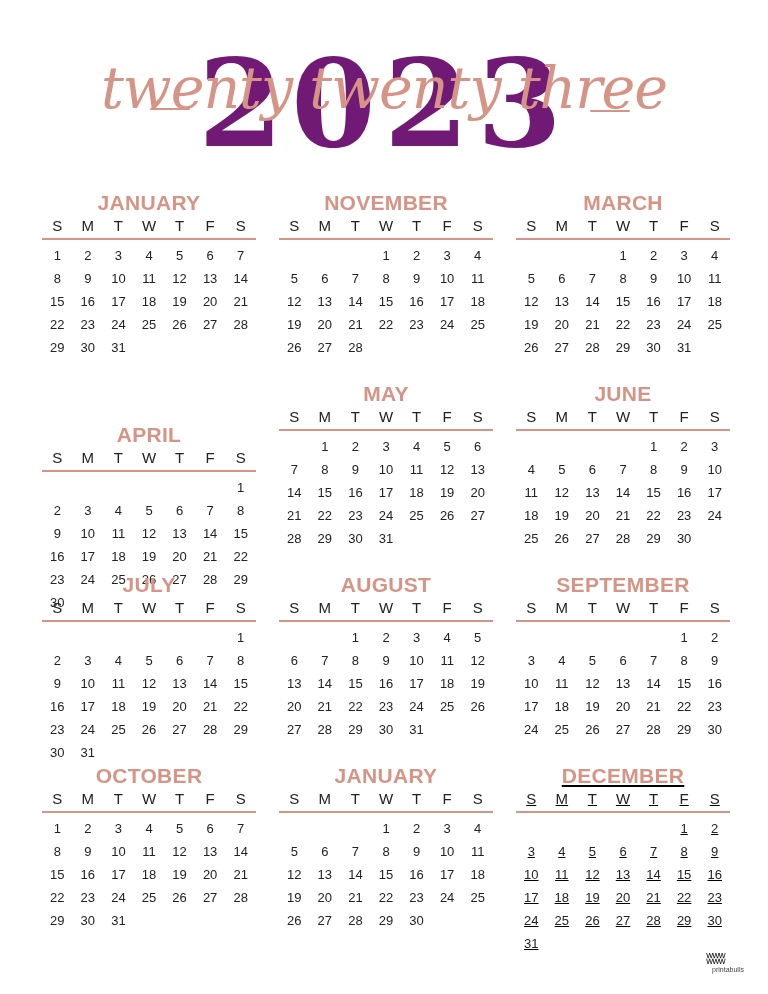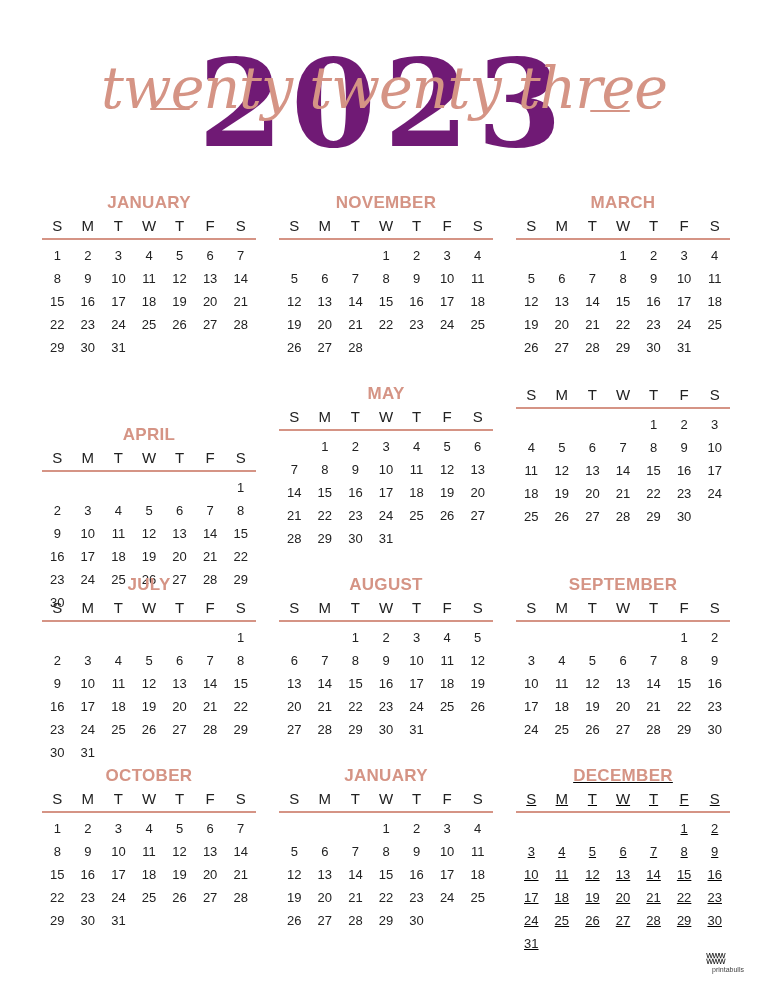--- a/index.html
+++ b/index.html
@@ -3,21 +3,21 @@
 <meta charset="utf-8">
 <style>
   html, body { margin:0; padding:0; background:#ffffff; }
   body { width:768px; height:994px; position:relative; overflow:hidden; font-family:"Liberation Sans", sans-serif; }
   .header { position:absolute; left:0; top:30px; width:768px; height:140px; }
   .bigyear { position:absolute; left:0; right:0; top:12px; text-align:center; font-family:"DejaVu Serif", serif; font-weight:bold; font-size:122px; letter-spacing:8px; color:#701a75; line-height:1; }
   .script { position:absolute; left:0; right:0; top:30px; text-align:center; font-family:"DejaVu Serif", serif; font-style:italic; font-size:57px; color:#d59485; line-height:1; letter-spacing:-1px; }
   .swash-l { position:absolute; left:150px; top:78px; width:40px; height:2px; background:#d59485; border-radius:2px; }
   .swash-r { position:absolute; left:590px; top:80px; width:40px; height:2px; background:#d59485; border-radius:2px; }
   .month { position:absolute; width:214px; }
-  .mtitle { text-align:center; font-size:17px; font-weight:bold; color:#d59485; height:22px; line-height:22px; letter-spacing:0.3px; }
+  .mtitle { text-align:center; font-size:21px; font-weight:bold; color:#d59485; height:22px; line-height:22px; letter-spacing:0.3px; }
   .grid { display:grid; grid-template-columns:repeat(7, 1fr); }
   .dow { text-align:center; font-size:15px; color:#222; height:24px; line-height:24px; }
   .rule { height:2px; background:#d59485; margin:0 0 4px 0; }
   .day { text-align:center; font-size:13px; color:#222; height:23px; line-height:23px; }
   .logo { position:absolute; left:706px; top:952px; width:44px; height:34px; }
   .logo .bunnies { font-size:15px; color:#222; text-align:left; letter-spacing:-1px; line-height:14px; }
   .logo .brand { font-size:7px; color:#444; text-align:center; line-height:8px; }
 </style>
 </head>
 <body>
@@ -263,20 +263,21 @@
         <div class="day">25</div>
         <div class="day">26</div>
         <div class="day">27</div>
         <div class="day">28</div>
         <div class="day">29</div>
         <div class="day">30</div>
         <div class="day">31</div>
       </div>
     </div>
     <div class="month" style="left: 516px; top: 383px;">
+      <div class="mtitle">JUNE</div>
       <div class="grid">
         <div class="dow">S</div>
         <div class="dow">M</div>
         <div class="dow">T</div>
         <div class="dow">W</div>
         <div class="dow">T</div>
         <div class="dow">F</div>
         <div class="dow">S</div>
       </div>
       <div class="rule"></div>

